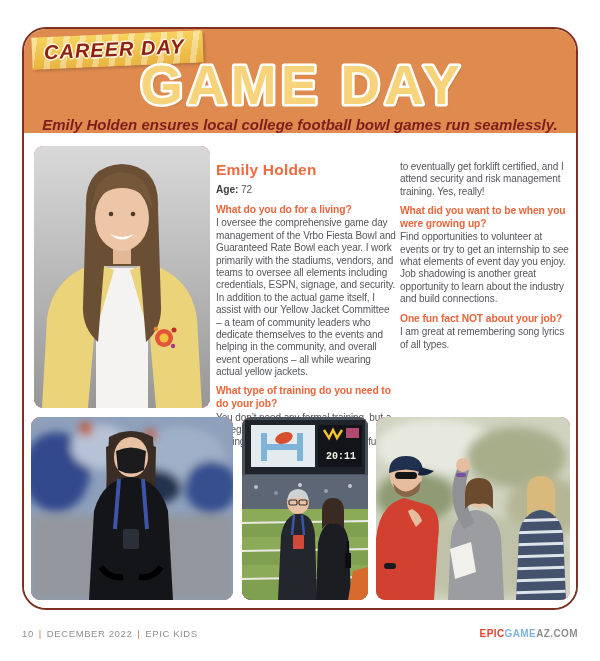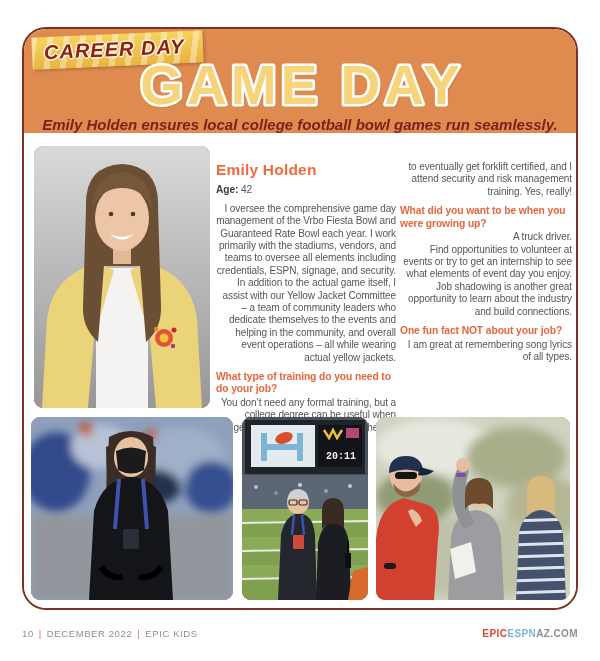--- a/index.html
+++ b/index.html
@@ -17,21 +17,21 @@
   .photo{border-radius:9px;overflow:hidden;position:absolute;background:#ef4444;}
   .photo svg{display:block;}
   .portrait{left:10px;top:13px;width:176px;height:262px;}
   .col{position:absolute;top:12px;color:#55565a;margin-top:16px;}
   .col-mid{left:192px;width:180px;}
   .col-right{left:376px;width:172px;}
   .name{margin:0 0 5px;font-size:15.5px;font-weight:800;color:#ee6a3f;letter-spacing:.2px;}
   .meta{margin:0 0 6px;font-size:10.2px;line-height:1.26;letter-spacing:-.1px;}
   .meta b{color:#3f4043;}
   .q{margin:7px 0 1px;font-size:10.3px;line-height:1.22;font-weight:800;color:#e8663c;letter-spacing:-.1px;}
-  .a{margin:0;font-size:10px;line-height:1.24;letter-spacing:-.1px;text-align:right;}
+  .a{margin:0;font-size:10px;line-height:1.24;letter-spacing:-.1px;}
   .photo-a{left:7px;top:284px;width:202px;height:183px;}
   .photo-b{left:218px;top:284px;width:126px;height:183px;}
   .photo-c{left:352px;top:284px;width:194px;height:183px;}
   .footer{position:absolute;left:22px;right:22px;top:628px;display:flex;justify-content:space-between;align-items:flex-start;}
   .footer-left{font-size:9.5px;color:#8f8f8f;letter-spacing:.6px;}
   .footer-left .sep{color:#cd7a5e;margin:0 5px;}
   .footer-right{font-size:10px;font-weight:bold;letter-spacing:.4px;}
   .site-epic{color:#e4452f;}
   .site-kids{color:#7fb3dd;}
   .site-suffix{color:#8f8f8f;}
@@ -77,30 +77,30 @@
           <circle cx="130" cy="192" r="4.5" fill="#f3c23e"></circle>
           <circle cx="140" cy="184" r="2.5" fill="#c22c2c"></circle>
           <circle cx="122" cy="183" r="2.2" fill="#e88a2a"></circle>
           <circle cx="139" cy="200" r="2.2" fill="#a93a8c"></circle>
         </g>
       </svg>
     </div>
 
     <div class="col col-mid">
       <h2 class="name">Emily Holden</h2>
-      <p class="meta"><b>Age:</b> <span>42</span></p>
+      <p class="meta"><b>Age:</b> <span>72</span></p>
+      <h3 class="q">What do you do for a living?</h3>
       <p class="a">I oversee the comprehensive game day management of the Vrbo Fiesta Bowl and Guaranteed Rate Bowl each year. I work primarily with the stadiums, vendors, and teams to oversee all elements including credentials, ESPN, signage, and security. In addition to the actual game itself, I assist with our Yellow Jacket Committee – a team of community leaders who dedicate themselves to the events and helping in the community, and overall event operations – all while wearing actual yellow jackets.</p>
       <h3 class="q">What type of training do you need to do your job?</h3>
       <p class="a">You don’t need any formal training, but a college degree can be useful when getting a full-time position. It is helpful</p>
     </div>
 
     <div class="col col-right">
       <p class="a">to eventually get forklift certified, and I attend security and risk management training. Yes, really!</p>
       <h3 class="q">What did you want to be when you were growing up?</h3>
-      <p class="a">A truck driver.</p>
       <p class="a">Find opportunities to volunteer at events or try to get an internship to see what elements of event day you enjoy. Job shadowing is another great opportunity to learn about the industry and build connections.</p>
       <h3 class="q">One fun fact NOT about your job?</h3>
       <p class="a">I am great at remembering song lyrics of all types.</p>
     </div>
 
     <div class="photo photo-a">
       <svg viewBox="0 0 202 183" width="202" height="183">
         <defs>
             <filter id="bl1" x="-20%" y="-20%" width="140%" height="140%">
               <feGaussianBlur stdDeviation="4"></feGaussianBlur>
@@ -222,15 +222,15 @@
     </div>
 
   </div>
 </div>
 
 <div class="footer">
   <div class="footer-left">
     <span>10</span><span class="sep">|</span><span>DECEMBER 2022</span><span class="sep">|</span><span>EPIC KIDS</span>
   </div>
   <div class="footer-right">
-    <span class="site-epic">EPIC</span><span class="site-kids">ESPN</span><span class="site-suffix">AZ.COM</span>
+    <span class="site-epic">EPIC</span><span class="site-kids">GAME</span><span class="site-suffix">AZ.COM</span>
   </div>
 </div>
 
 </body></html>

